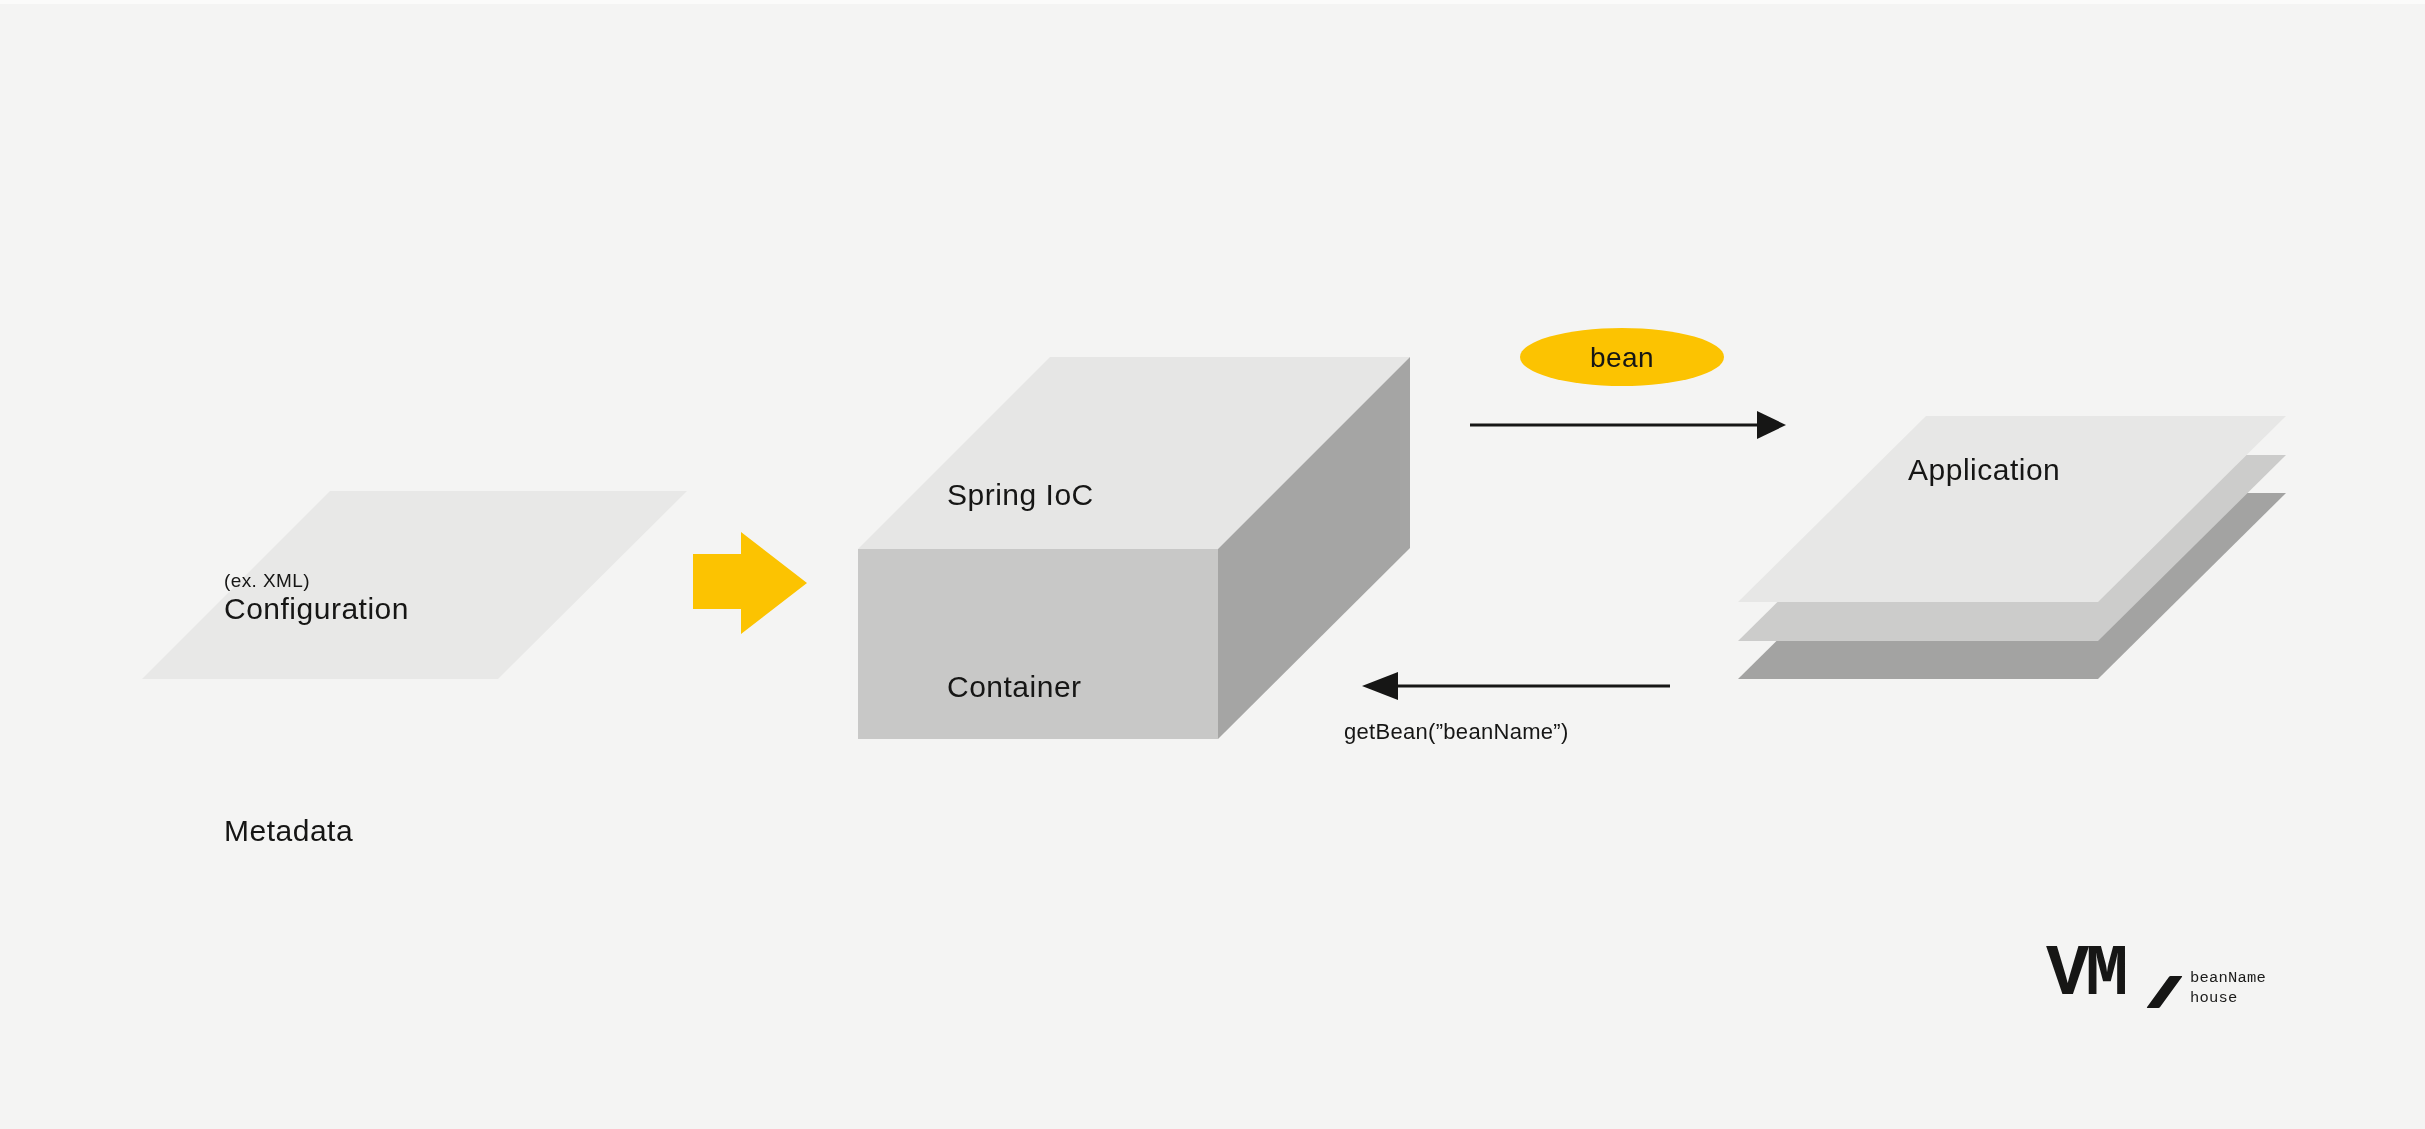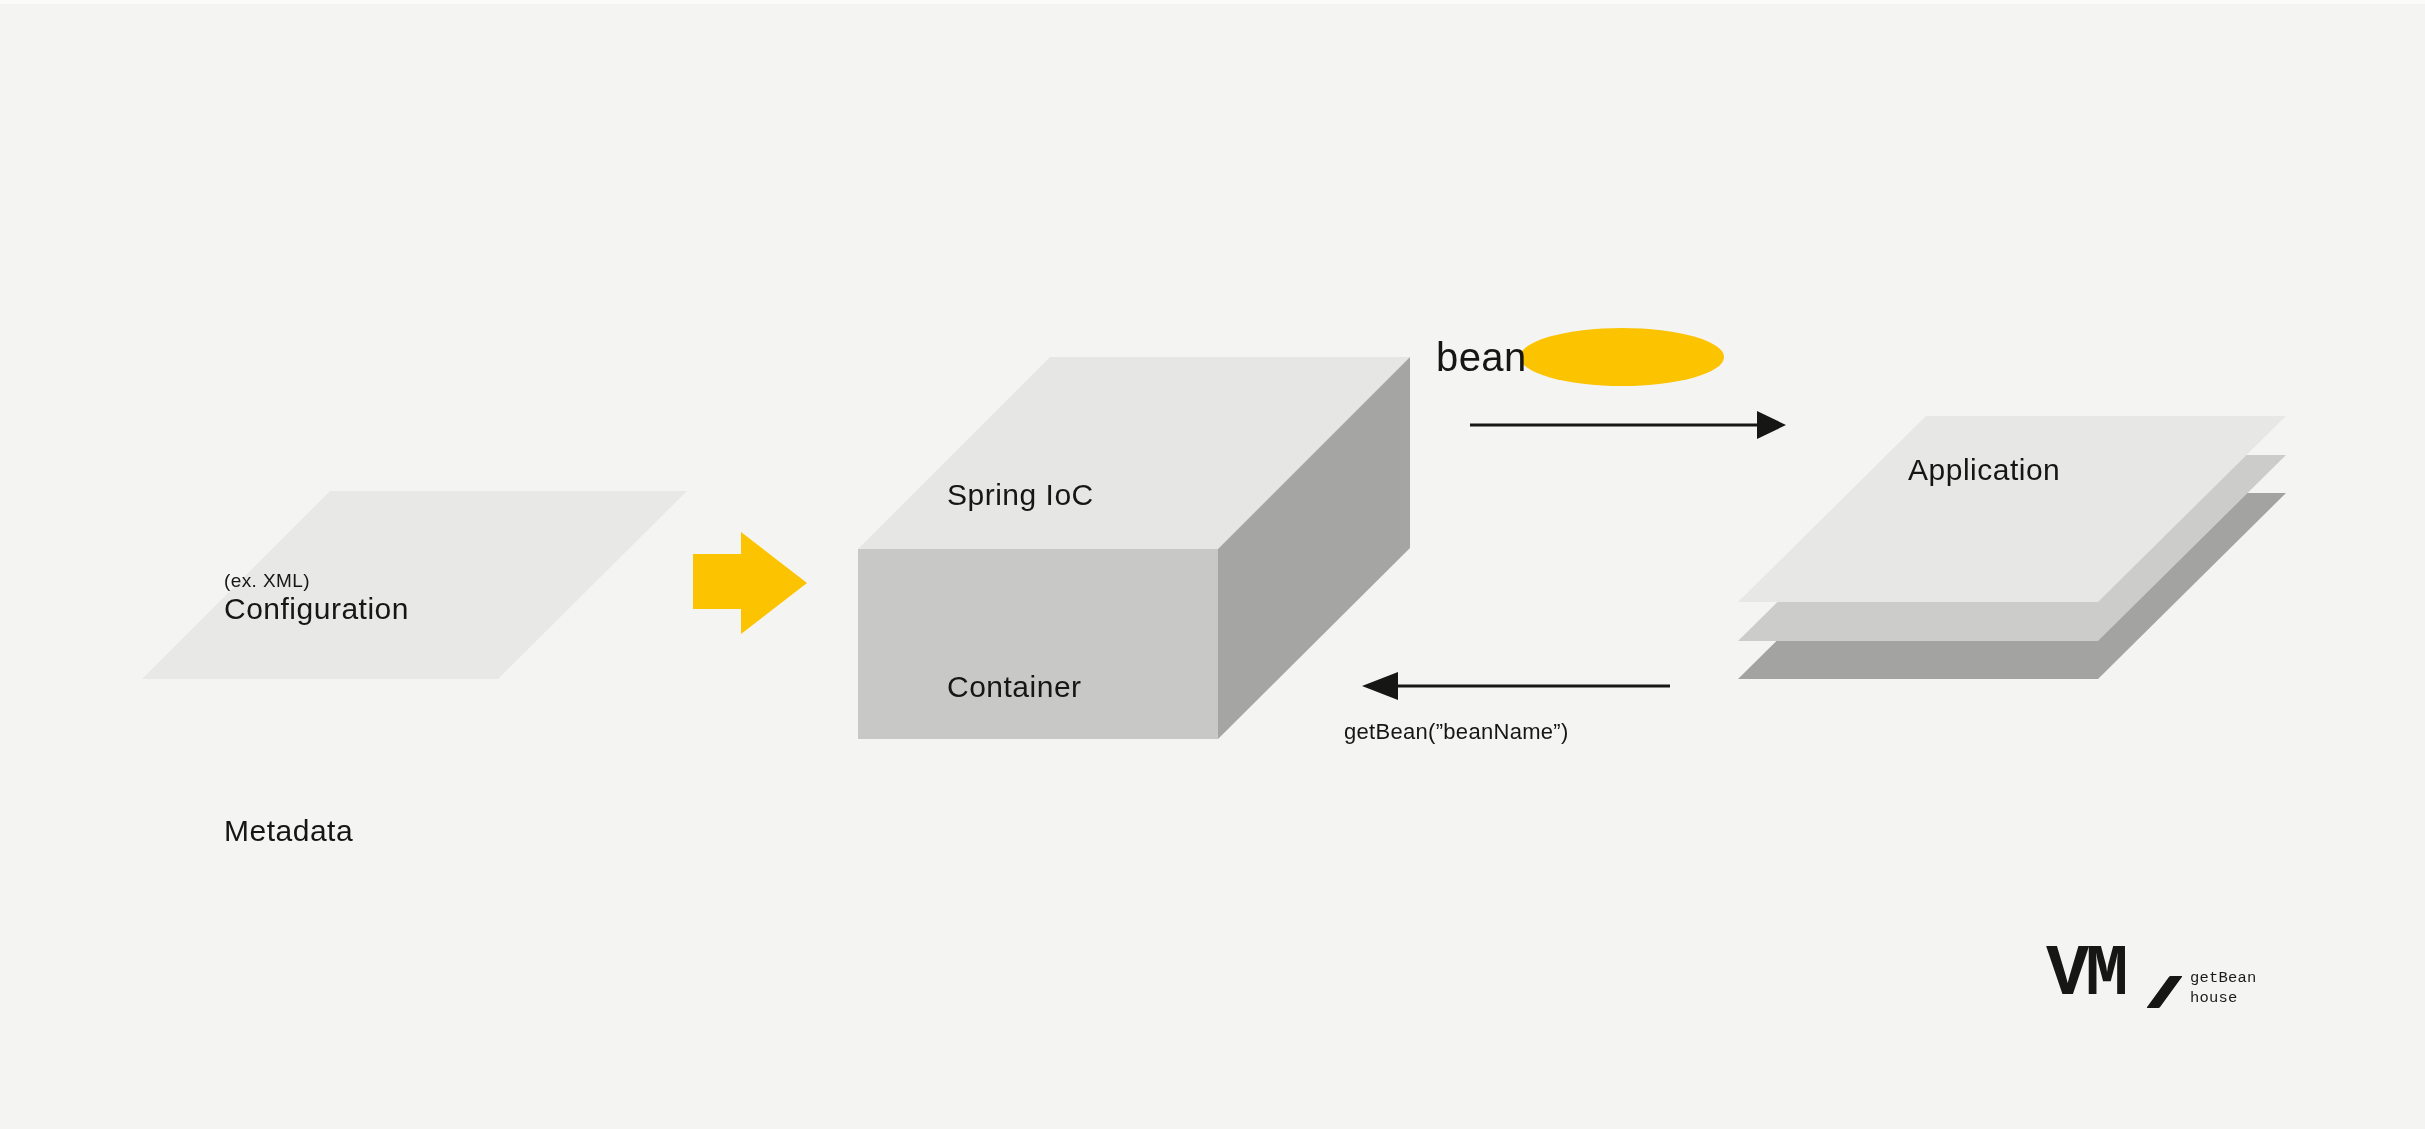--- a/index.html
+++ b/index.html
@@ -17,23 +17,23 @@
     background: #fbfbfa;
   }
   svg.layer { position: absolute; left: 0; top: 0; }
   .label { position: absolute; white-space: pre; color: #161615; }
   .headline { font-size: 30px; letter-spacing: 0.5px; font-weight: 400; }
   .config-label    { left: 224px;  top: 424px; line-height: 74px; }
   .ex-xml-label    { left: 224px;  top: 570px; font-size: 19px; letter-spacing: 0.4px; }
   .container-label { left: 947px;  top: 335px; line-height: 64px; }
   .application-label { left: 1908px; top: 438px; line-height: 64px; }
   .bean-label-box {
-    position: absolute; left: 1436px; top: 329px; width: 204px; height: 57px;
-    display: flex; align-items: center; justify-content: flex-start;
-    font-size: 40px; letter-spacing: 0.4px;
+    position: absolute; left: 1520px; top: 329px; width: 204px; height: 57px;
+    display: flex; align-items: center; justify-content: center;
+    font-size: 28px; letter-spacing: 0.4px;
   }
   .getbean-label { left: 1344px; top: 719px; font-size: 22px; letter-spacing: 0.3px; }
   .logo { position: absolute; left: 2046px; top: 939px; width: 260px; height: 80px; font-family: Liberation Mono, monospace; }
   .logo-brand {
     position: absolute; left: 0; top: 0;
     font-size: 72px; line-height: 72px; font-weight: bold; letter-spacing: -4px;
     color: #161615;
   }
   .logo-comma {
     position: absolute; left: 112px; top: 37px; width: 13px; height: 32px;
@@ -91,17 +91,17 @@
     </div>
 
   <div class="label headline application-label">Application</div>
 
   <div class="label getbean-label">getBean(”beanName”)</div>
 
   <div class="logo">
     <span class="logo-brand">VM</span>
     <span class="logo-comma"></span>
     <div class="logo-tagline">
-      <div>getBean</div>
+      <div>beanName</div>
       <div>house</div>
     </div>
   </div>
 </div>
 
 </body></html>

